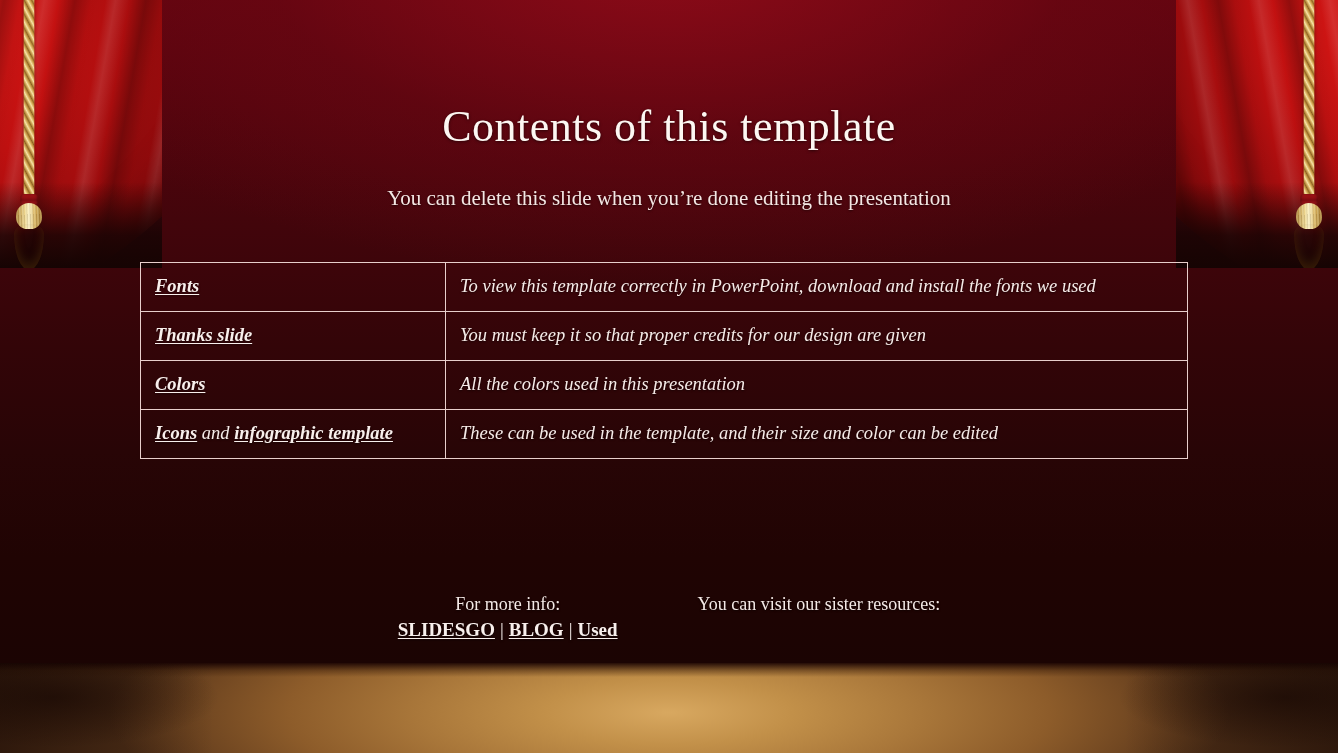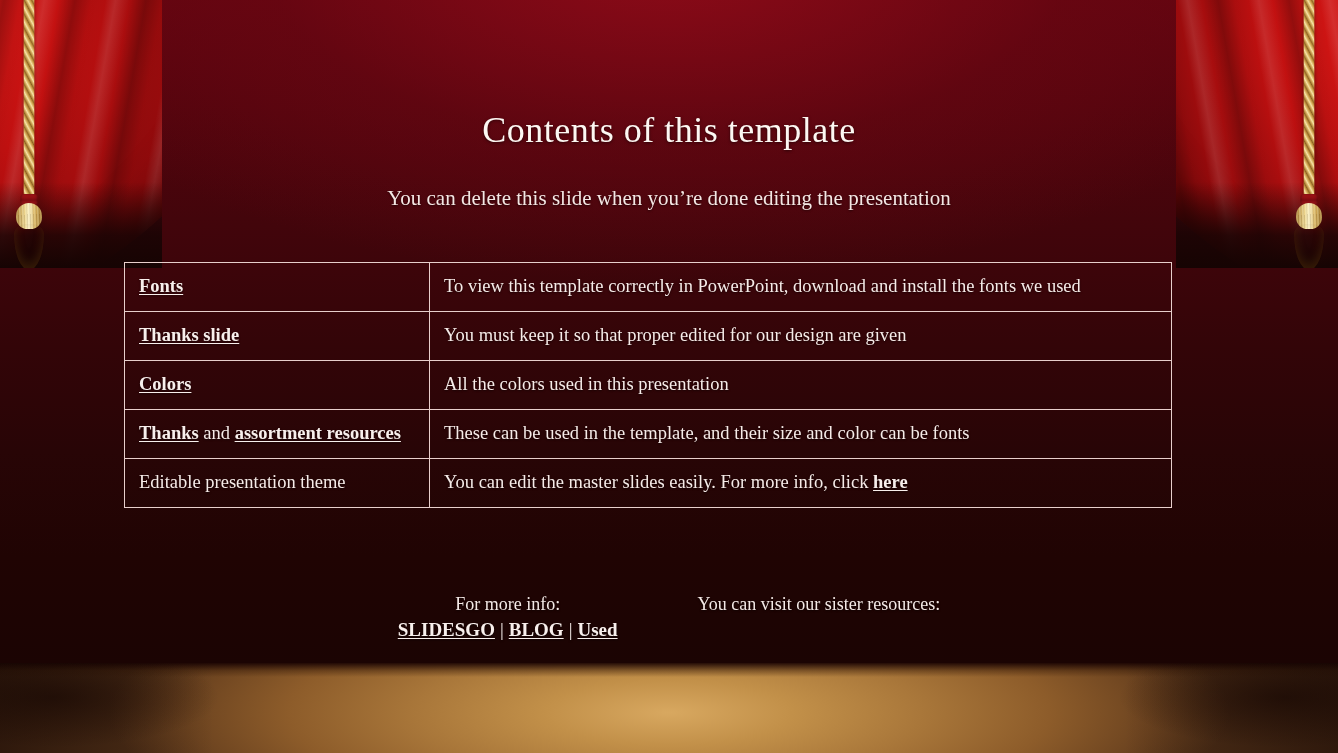--- a/index.html
+++ b/index.html
@@ -177,25 +177,25 @@
     background:
       repeating-linear-gradient(91deg,
           rgba(120,80,20,0.42) 0px, rgba(250,238,190,0.55) 1.5px, rgba(130,90,26,0.40) 3.1px),
       linear-gradient(180deg, #cfa busy 0%, #c79f46 0%, #e3c madeup 0%, #dcbc73 30%, #c49a44 70%, #a3792c 100%);
     box-shadow: inset 0 -6px 10px rgba(90,55,10,0.45);
   }
 
   
   .title {
     position: absolute;
-    top: 112px;
+    top: 104px;
     left: 0;
     width: 100%;
     text-align: center;
-    font-size: 36px;
+    font-size: 44px;
     line-height: 1.05;
     font-weight: 400;
     letter-spacing: 0.5px;
     color: #fdf7f2;
     text-shadow: 0 1px 3px rgba(0,0,0,0.55);
   }
   .subtitle {
     position: absolute;
     top: 186px;
     left: 0;
@@ -203,25 +203,26 @@
     text-align: center;
     font-size: 21px;
     font-weight: 400;
     color: #f4e7e4;
     text-shadow: 0 1px 2px rgba(0,0,0,0.5);
   }
 
   
   .contents-table {
     position: absolute;
-    left: 124px;
+    left: 140px;
     top: 262px;
     width: 1048px;
     border-collapse: collapse;
     table-layout: fixed;
+    font-style: italic;
   }
   .contents-table td {
     border: 1px solid #e8cfcc;
     height: 49px;
     padding: 0 14px;
     vertical-align: middle;
     font-size: 18.5px;
     color: #f6ebe8;
     text-shadow: 0 1px 2px rgba(0,0,0,0.5);
     background: transparent;
@@ -312,45 +313,37 @@
           </td>
           <td>
             <span class="cell-inner"><span>To view this template correctly in PowerPoint, download and install the fonts we used</span></span>
           </td>
         </tr>
         <tr>
           <td class="col-label">
             <span class="cell-inner"><a class="lnk" href="#">Thanks slide</a></span>
           </td>
           <td>
-            <span class="cell-inner"><span>You must keep it so that proper edited for our design are given</span></span>
+            <span class="cell-inner"><span>You must keep it so that proper credits for our design are given</span></span>
           </td>
         </tr>
         <tr>
           <td class="col-label">
             <span class="cell-inner"><a class="lnk" href="#">Colors</a></span>
           </td>
           <td>
             <span class="cell-inner"><span>All the colors used in this presentation</span></span>
           </td>
         </tr>
         <tr>
           <td class="col-label">
-            <span class="cell-inner"><a class="lnk" href="#">Thanks</a><span> and </span><a class="lnk" href="#">assortment resources</a></span>
+            <span class="cell-inner"><a class="lnk" href="#">Icons</a><span> and </span><a class="lnk" href="#">infographic template</a></span>
           </td>
           <td>
-            <span class="cell-inner"><span>These can be used in the template, and their size and color can be fonts</span></span>
-          </td>
-        </tr>
-        <tr>
-          <td class="col-label">
-            <span class="cell-inner"><span>Editable presentation theme</span></span>
-          </td>
-          <td>
-            <span class="cell-inner"><span>You can edit the master slides easily. For more info, click </span><a class="lnk" href="#">here</a></span>
+            <span class="cell-inner"><span>These can be used in the template, and their size and color can be edited</span></span>
           </td>
         </tr>
       </tbody>
   </table>
 
   <div class="footer">
       <div class="footer-col">
         <div class="footer-heading">For more info:</div>
         <div class="footer-links"><a href="#">SLIDESGO</a><span class="sep">|</span><a href="#">BLOG</a><span class="sep">|</span><a href="#">Used</a></div>
       </div>

